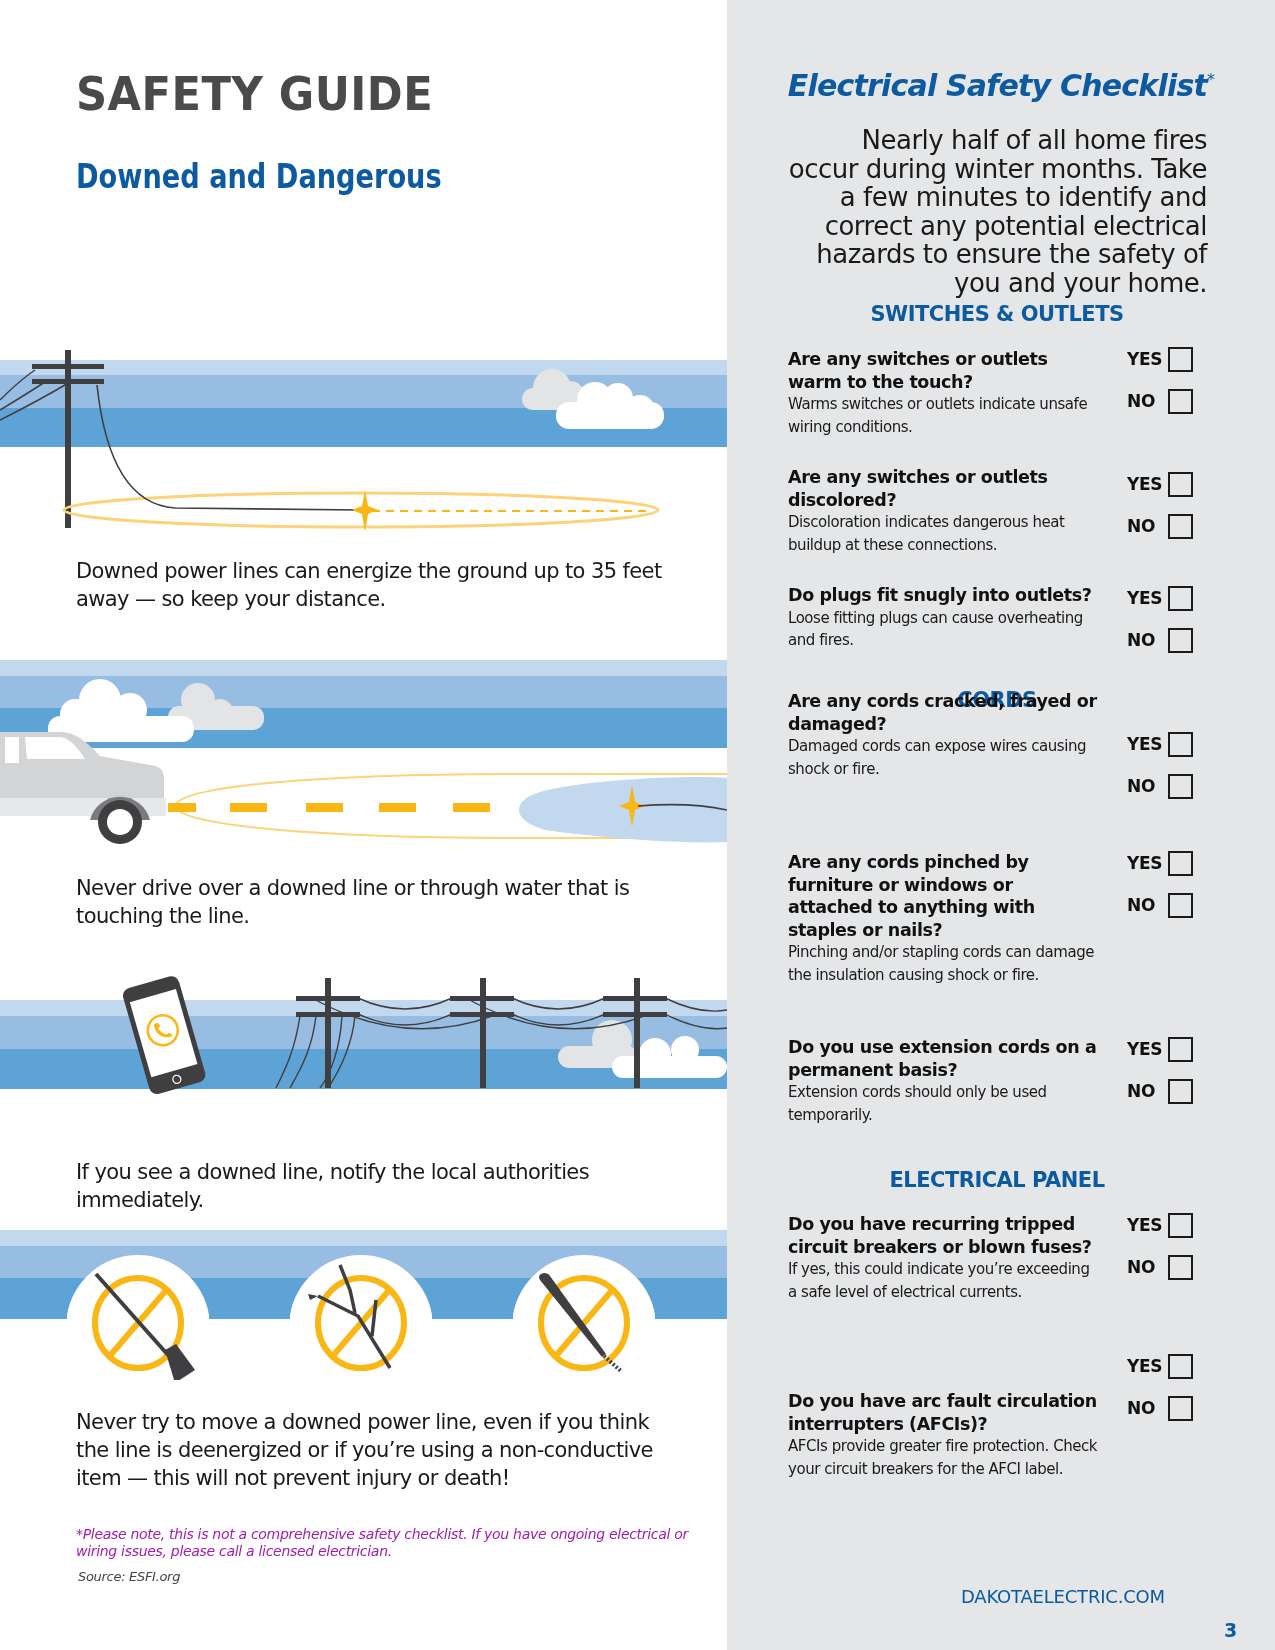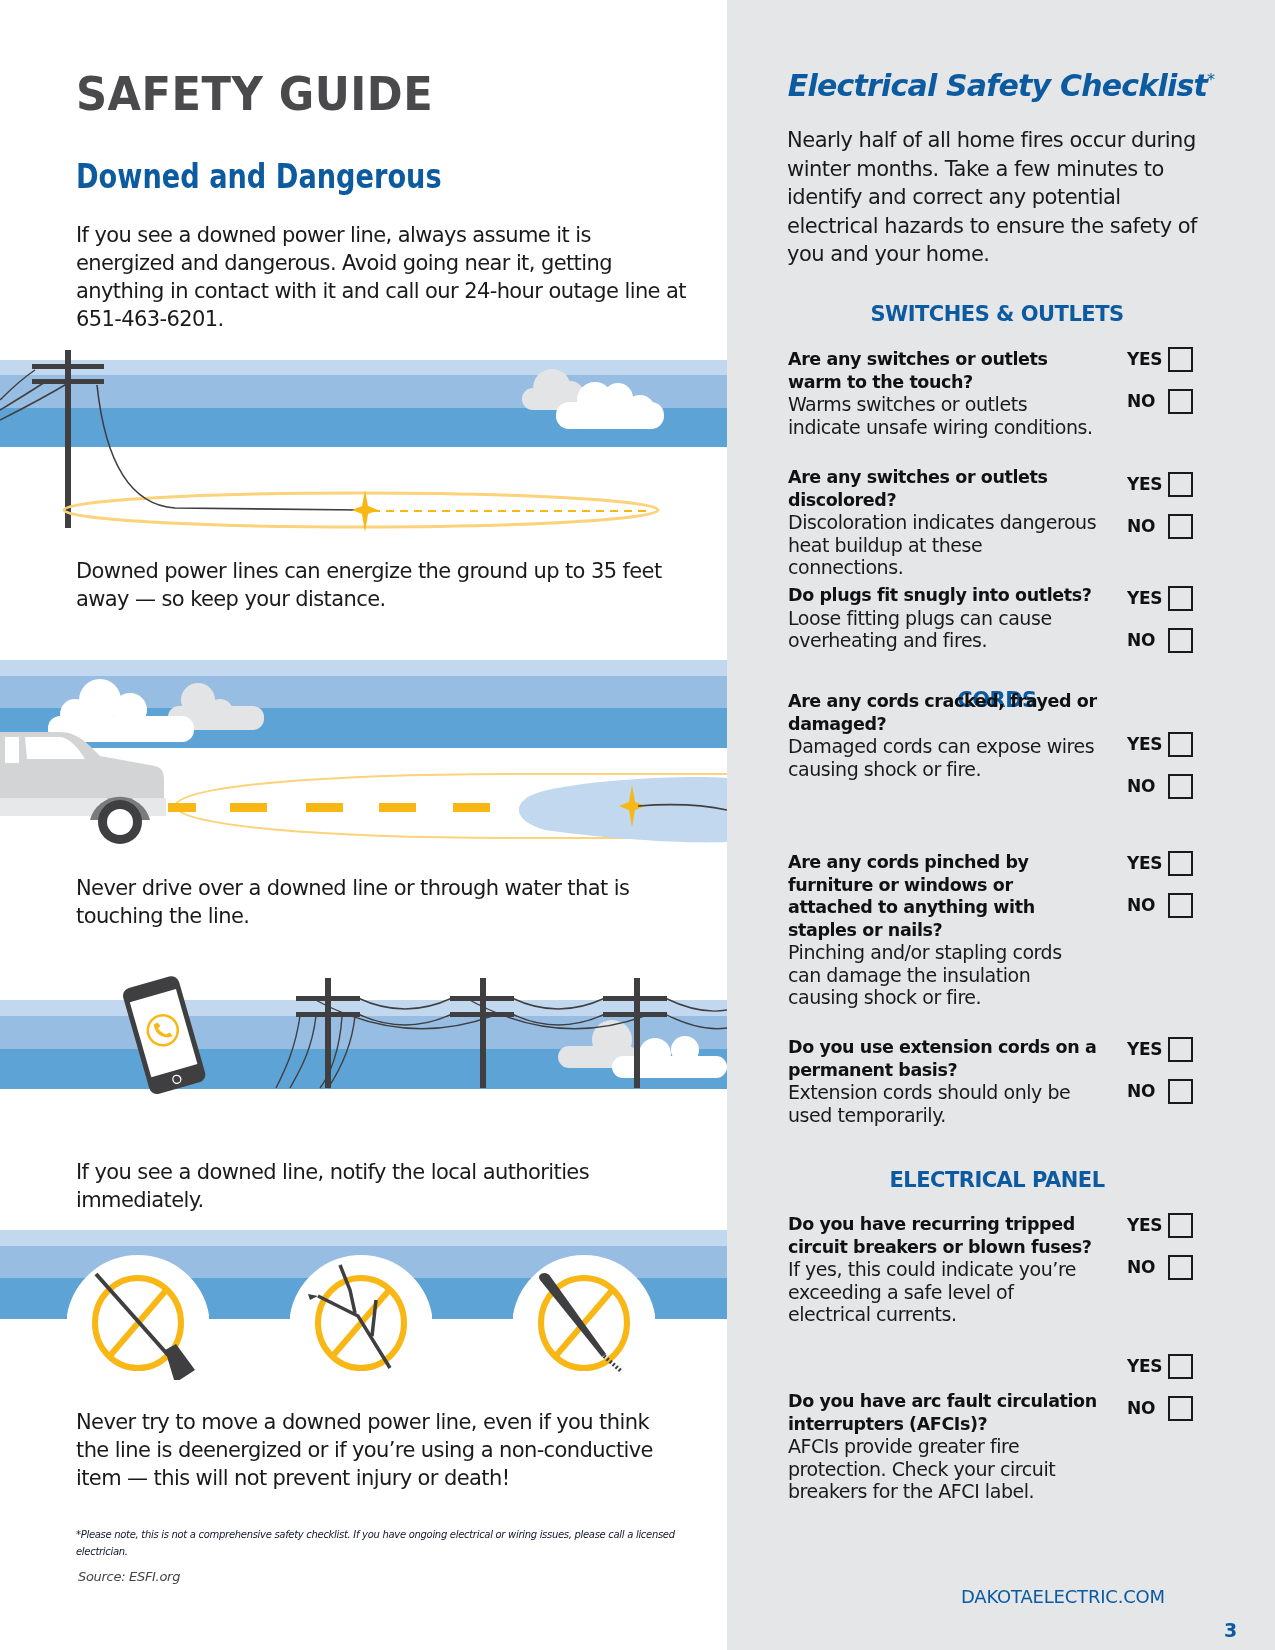--- a/index.html
+++ b/index.html
@@ -9,48 +9,47 @@
   .left { position: absolute; left: 0; top: 0; width: 727px; height: 1650px; background: #ffffff; }
   .right { position: absolute; left: 727px; top: 0; width: 548px; height: 1650px; background: #e5e6e8; }
 
   .title { position: absolute; left: 76px; top: 66px; font-size: 47px; font-weight: 700; color: #4a4a4c; letter-spacing: 0.5px; font-family: "DejaVu Sans", sans-serif; transform: scaleX(0.92); transform-origin: left; }
   .subtitle { position: absolute; left: 76px; top: 156px; font-size: 34px; font-weight: 700; color: #0c5aa0; font-family: "DejaVu Sans", sans-serif; transform: scaleX(0.80); transform-origin: left; white-space: nowrap; }
   .para { position: absolute; left: 76px; width: 610px; font-size: 21px; line-height: 28px; color: #1a1a1a; font-family: "DejaVu Sans", sans-serif; letter-spacing: -0.6px; }
 
   .scene { position: absolute; left: 0; width: 727px; overflow: hidden; }
   .band { position: absolute; left: 0; width: 727px; }
 
-  .footnote { position: absolute; left: 76px; top: 1526px; width: 620px; font-size: 10px; line-height: 17px; font-style: italic; color: #0f172a; font-family: "DejaVu Sans", sans-serif; letter-spacing: -0.3px; }
+  .footnote { position: absolute; left: 76px; top: 1526px; width: 620px; font-size: 14px; line-height: 17px; font-style: italic; color: #a21caf; font-family: "DejaVu Sans", sans-serif; letter-spacing: -0.3px; }
   .source { position: absolute; left: 78px; top: 1569px; font-size: 13px; font-style: italic; color: #444; font-family: "DejaVu Sans", sans-serif; letter-spacing: -0.3px; }
 
   .cl-title { position: absolute; left: 0; width: 548px; top: 68px; text-align: center; font-size: 30px; font-style: italic; font-weight: 600; color: #0c5aa0; font-family: "DejaVu Sans", sans-serif; letter-spacing: -0.8px; }
   .cl-title sup { font-size: 16px; font-weight: 400; }
-  .cl-intro { position: absolute; left: 60px; width: 420px; top: 126px; text-align: left; font-size: 21px; line-height: 28.5px; color: #1a1a1a; font-family: "DejaVu Sans", sans-serif; letter-spacing: -0.5px; }
+  .cl-intro { position: absolute; left: 60px; width: 420px; top: 126px; text-align: right; font-size: 26px; line-height: 28.5px; color: #1a1a1a; font-family: "DejaVu Sans", sans-serif; letter-spacing: -0.5px; }
 
   .sec-head { position: absolute; left: 0; width: 540px; text-align: center; font-size: 21px; font-weight: 700; color: #0c5aa0; font-family: "DejaVu Sans", sans-serif; letter-spacing: -0.5px; }
 
   .q { position: absolute; left: 61px; width: 310px; font-family: "DejaVu Sans", sans-serif; }
   .q .qt { font-size: 17.5px; font-weight: 700; line-height: 22.5px; color: #111; letter-spacing: -0.4px; }
-  .q .qd { font-size: 19px; line-height: 22.5px; color: #1a1a1a; letter-spacing: -0.45px; }
+  .q .qd { font-size: 15px; line-height: 22.5px; color: #1a1a1a; letter-spacing: -0.45px; }
 
   .yn { position: absolute; left: 400px; width: 120px; font-family: "DejaVu Sans", sans-serif; }
   .yn .row { position: absolute; left: 0; height: 26px; display: flex; align-items: center; }
   .yn .lbl { width: 36px; text-align: left; font-size: 17px; font-weight: 700; color: #111; letter-spacing: -0.3px; }
   .yn .box { width: 25px; height: 25px; border: 2px solid #1a1a1a; background: transparent; margin-left: 5px; cursor: pointer; }
 
   .footer-url { position: absolute; left: 234px; top: 1586px; font-size: 18px; color: #0c5aa0; font-family: "DejaVu Sans", sans-serif; letter-spacing: -0.2px; }
   .page-num { position: absolute; left: 497px; top: 1619px; font-size: 19px; font-weight: 700; color: #0c5aa0; font-family: "DejaVu Sans", sans-serif; }
 </style>
 </head>
 <body>
 
 <div class="left">
   <div class="title">SAFETY GUIDE</div>
   <div class="subtitle">Downed and Dangerous</div>
-  <div class="para" style="top:221px;">If you see a downed power line, always assume it is energized and dangerous. Avoid going near it, getting anything in contact with it and call our 24-hour outage line at 651-463-6201.</div>
 
   <div class="scene" style="top:340px;height:200px;">
     <div class="band" style="top:20px;height:15px;background:#c2d8ee;"></div>
     <div class="band" style="top:35px;height:33px;background:#98bde3;"></div>
     <div class="band" style="top:68px;height:39px;background:#5ea3d6;"></div>
     <svg width="727" height="200" style="position:absolute;left:0;top:0;">
 
       <g fill="#e3e4e6">
         <circle cx="552" cy="48" r="19"></circle>
           <circle cx="570" cy="56" r="15"></circle>

